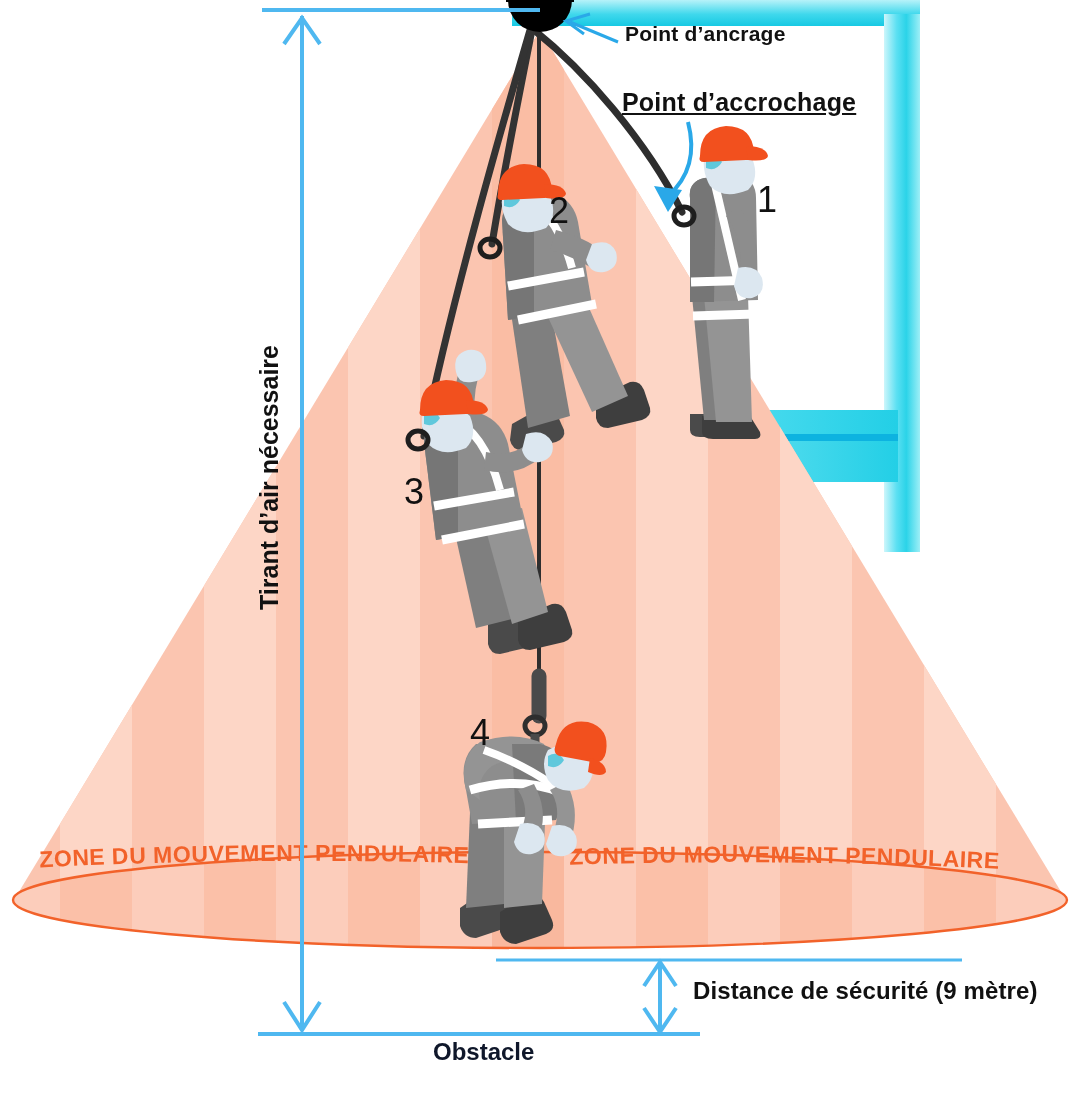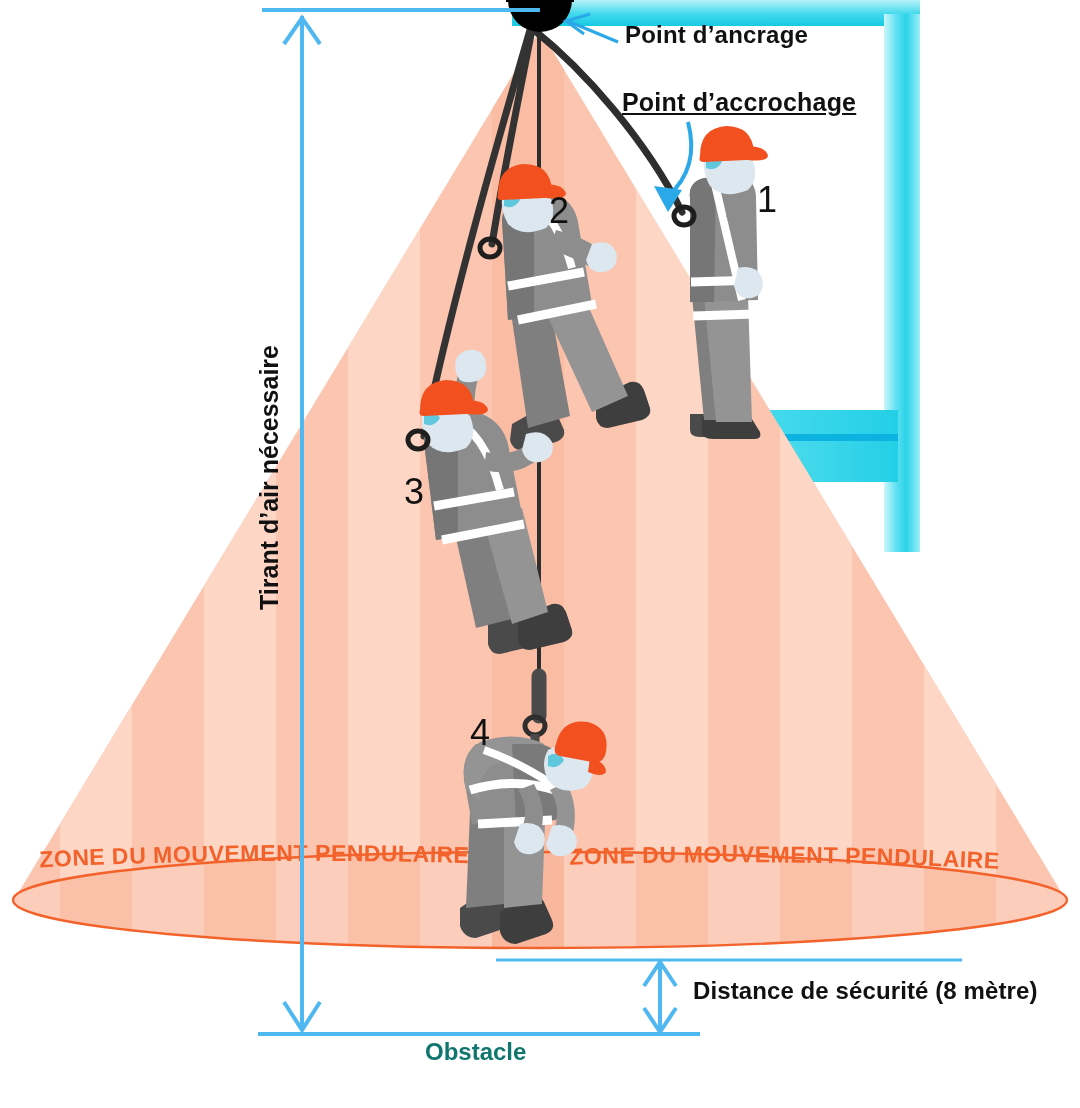--- a/index.html
+++ b/index.html
@@ -28,31 +28,32 @@
   .lbl {
     position: absolute;
     white-space: nowrap;
     line-height: 1;
   }
   .lbl-bold-black {
     color: #111111;
     font-weight: bold;
   }
   .lbl-orange {
-    color: #0f766e;
+    color: #0f172a;
     font-weight: bold;
+    margin-left: 8px;
   }
   .num {
     position: absolute;
     color: #111111;
     font-weight: 400;
     line-height: 1;
     white-space: nowrap;
   }
-  #label-anchor      { left: 625px; top: 23px;  font-size: 24px; letter-spacing: .2px; }
+  #label-anchor      { left: 625px; top: 23px;  font-size: 21px; letter-spacing: .2px; }
   #label-attach      { left: 622px; top: 90px;  font-size: 25px; letter-spacing: .2px; text-decoration: underline; }
   #label-safety      { left: 693px; top: 979px; font-size: 24px; letter-spacing: .1px; }
   #label-obstacle    { left: 425px; top: 1040px; font-size: 24px; }
   #label-clearance {
     left: 257px; top: 345px;
     font-size: 25px;
     transform-origin: left top;
     transform: rotate(-90deg) translate(-100%, 0);
   }
   #num-1 { left: 757px; top: 182px; font-size: 36px; }
@@ -278,21 +279,21 @@
       <polygon points="654 186, 668 212, 682 190" fill="#2AA8E8" stroke="none"></polygon>
     </g>
   </svg>
 
   <div class="lbl lbl-bold-black" id="label-anchor">Point d’ancrage</div>
 
   <div class="lbl lbl-bold-black" id="label-attach">Point d’accrochage</div>
 
   <div class="lbl lbl-bold-black" id="label-clearance">Tirant d’air nécessaire</div>
 
-  <div class="lbl lbl-bold-black" id="label-safety">Distance de sécurité (8 mètre)</div>
+  <div class="lbl lbl-bold-black" id="label-safety">Distance de sécurité (9 mètre)</div>
 
   <div class="lbl lbl-orange" id="label-obstacle">Obstacle</div>
 
   <div class="num" id="num-1">1</div>
   <div class="num" id="num-2">2</div>
   <div class="num" id="num-3">3</div>
   <div class="num" id="num-4">4</div>
 
 </div>
 

